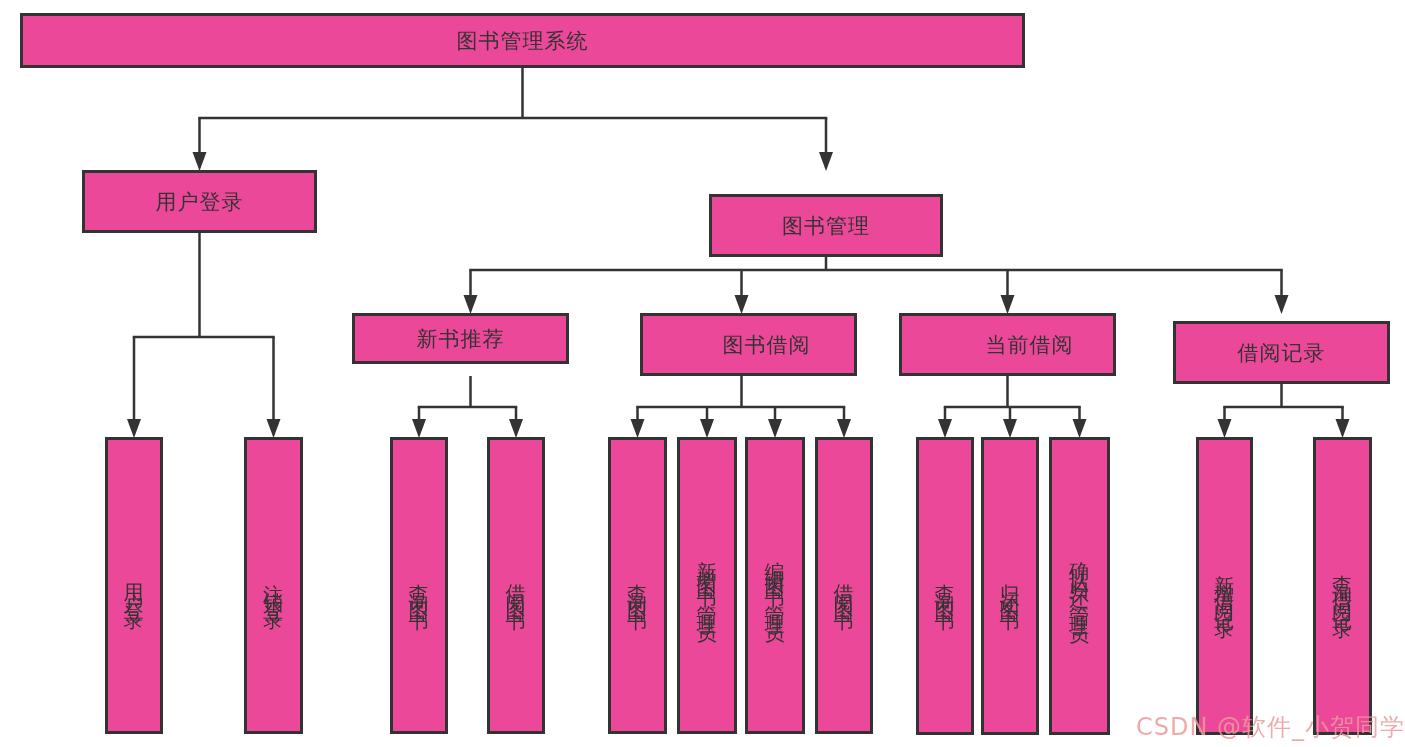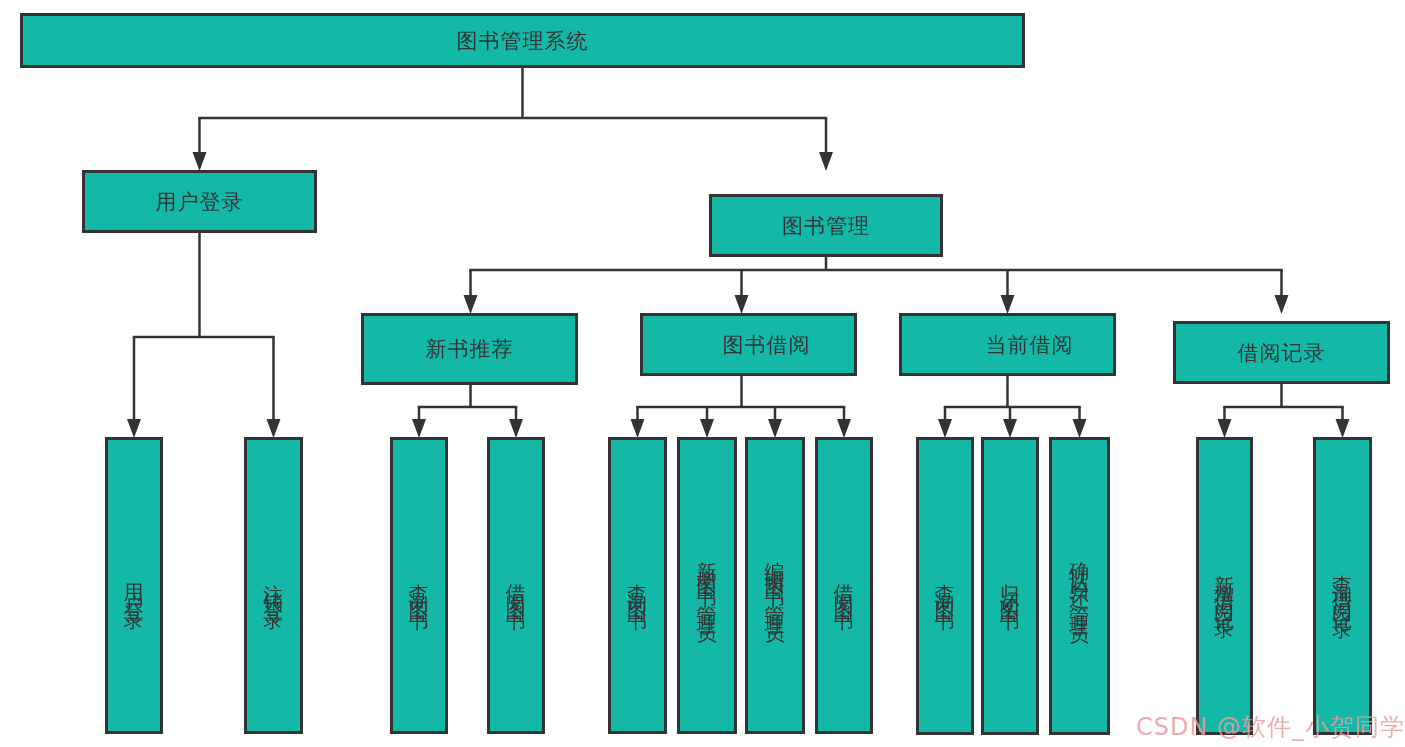--- a/index.html
+++ b/index.html
@@ -13,21 +13,21 @@
   }
   #connectors {
     position: absolute;
     left: 0; top: 0;
     width: 1405px; height: 747px;
   }
   .node {
     position: absolute;
     box-sizing: border-box;
     border: 3px solid var(--line, #333333);
-    background: #14b8a6;
+    background: #ec4899;
     display: flex;
     align-items: center;
     justify-content: center;
     color: var(--text, #333333);
     text-align: right;
   }
   .node.horizontal .node-label {
     font-size: 21px;
     letter-spacing: 1px;
     white-space: nowrap;
@@ -112,21 +112,21 @@
   <div id="nodes">
       <div class="node horizontal" style="left: 20px; top: 13px; width: 1005px; height: 55px;">
         <span class="node-label">图书管理系统</span>
       </div>
       <div class="node horizontal" style="left: 82px; top: 170px; width: 235px; height: 63px;">
         <span class="node-label">用户登录</span>
       </div>
       <div class="node horizontal" style="left: 709px; top: 170px; width: 234px; height: 63px; margin-top: 24px;">
         <span class="node-label">图书管理</span>
       </div>
-      <div class="node horizontal" style="left: 361px; top: 313px; width: 217px; height: 72px;">
+      <div class="node horizontal" style="left: 352px; top: 313px; width: 217px; height: 51px;">
         <span class="node-label">新书推荐</span>
       </div>
       <div class="node horizontal" style="left: 640px; top: 313px; width: 217px; height: 63px; padding-left: 36px;">
         <span class="node-label">图书借阅</span>
       </div>
       <div class="node horizontal" style="left: 899px; top: 313px; width: 217px; height: 63px; padding-left: 44px;">
         <span class="node-label">当前借阅</span>
       </div>
       <div class="node horizontal" style="left: 1173px; top: 313px; width: 217px; height: 63px; margin-top: 8px;">
         <span class="node-label">借阅记录</span>

